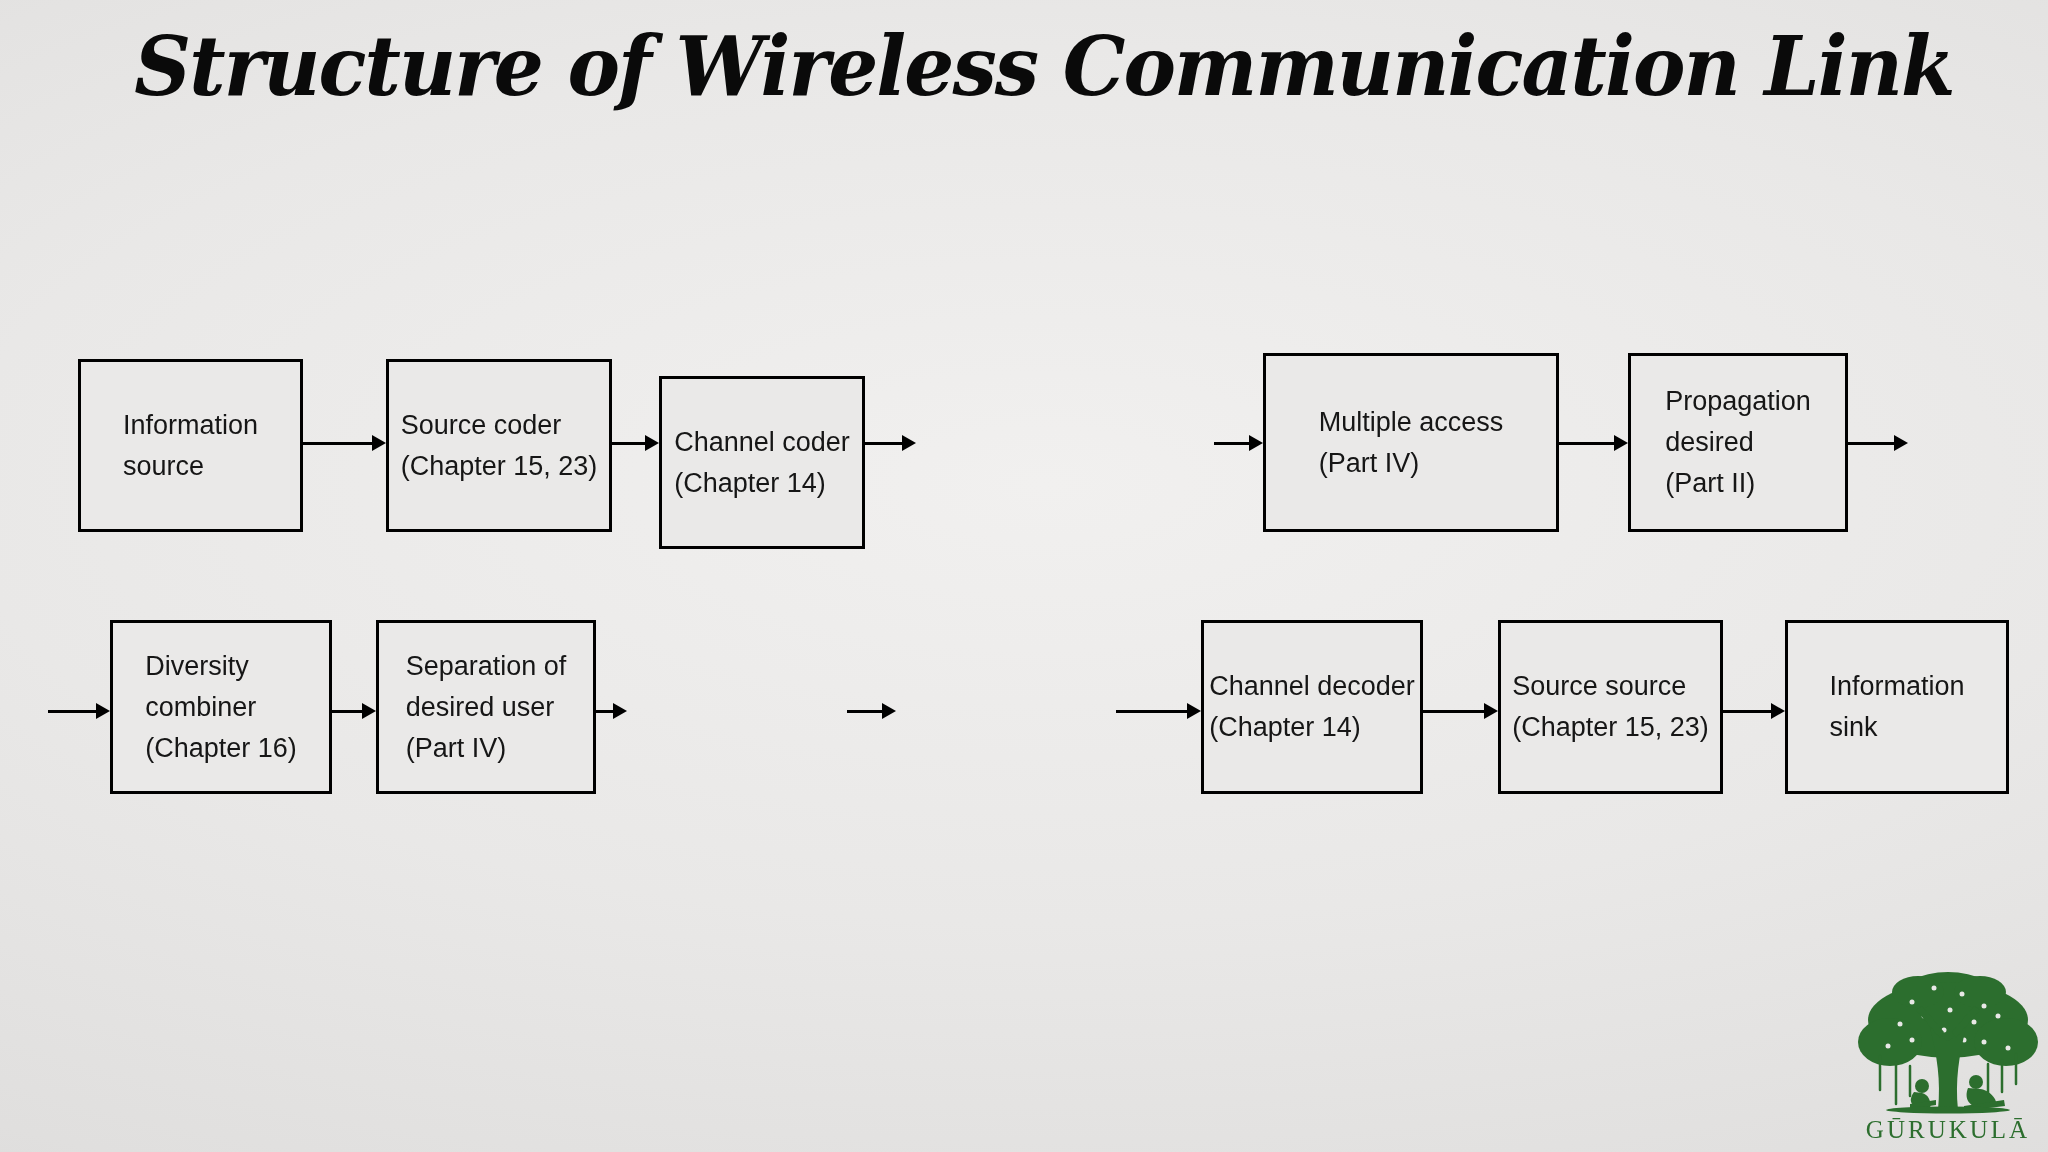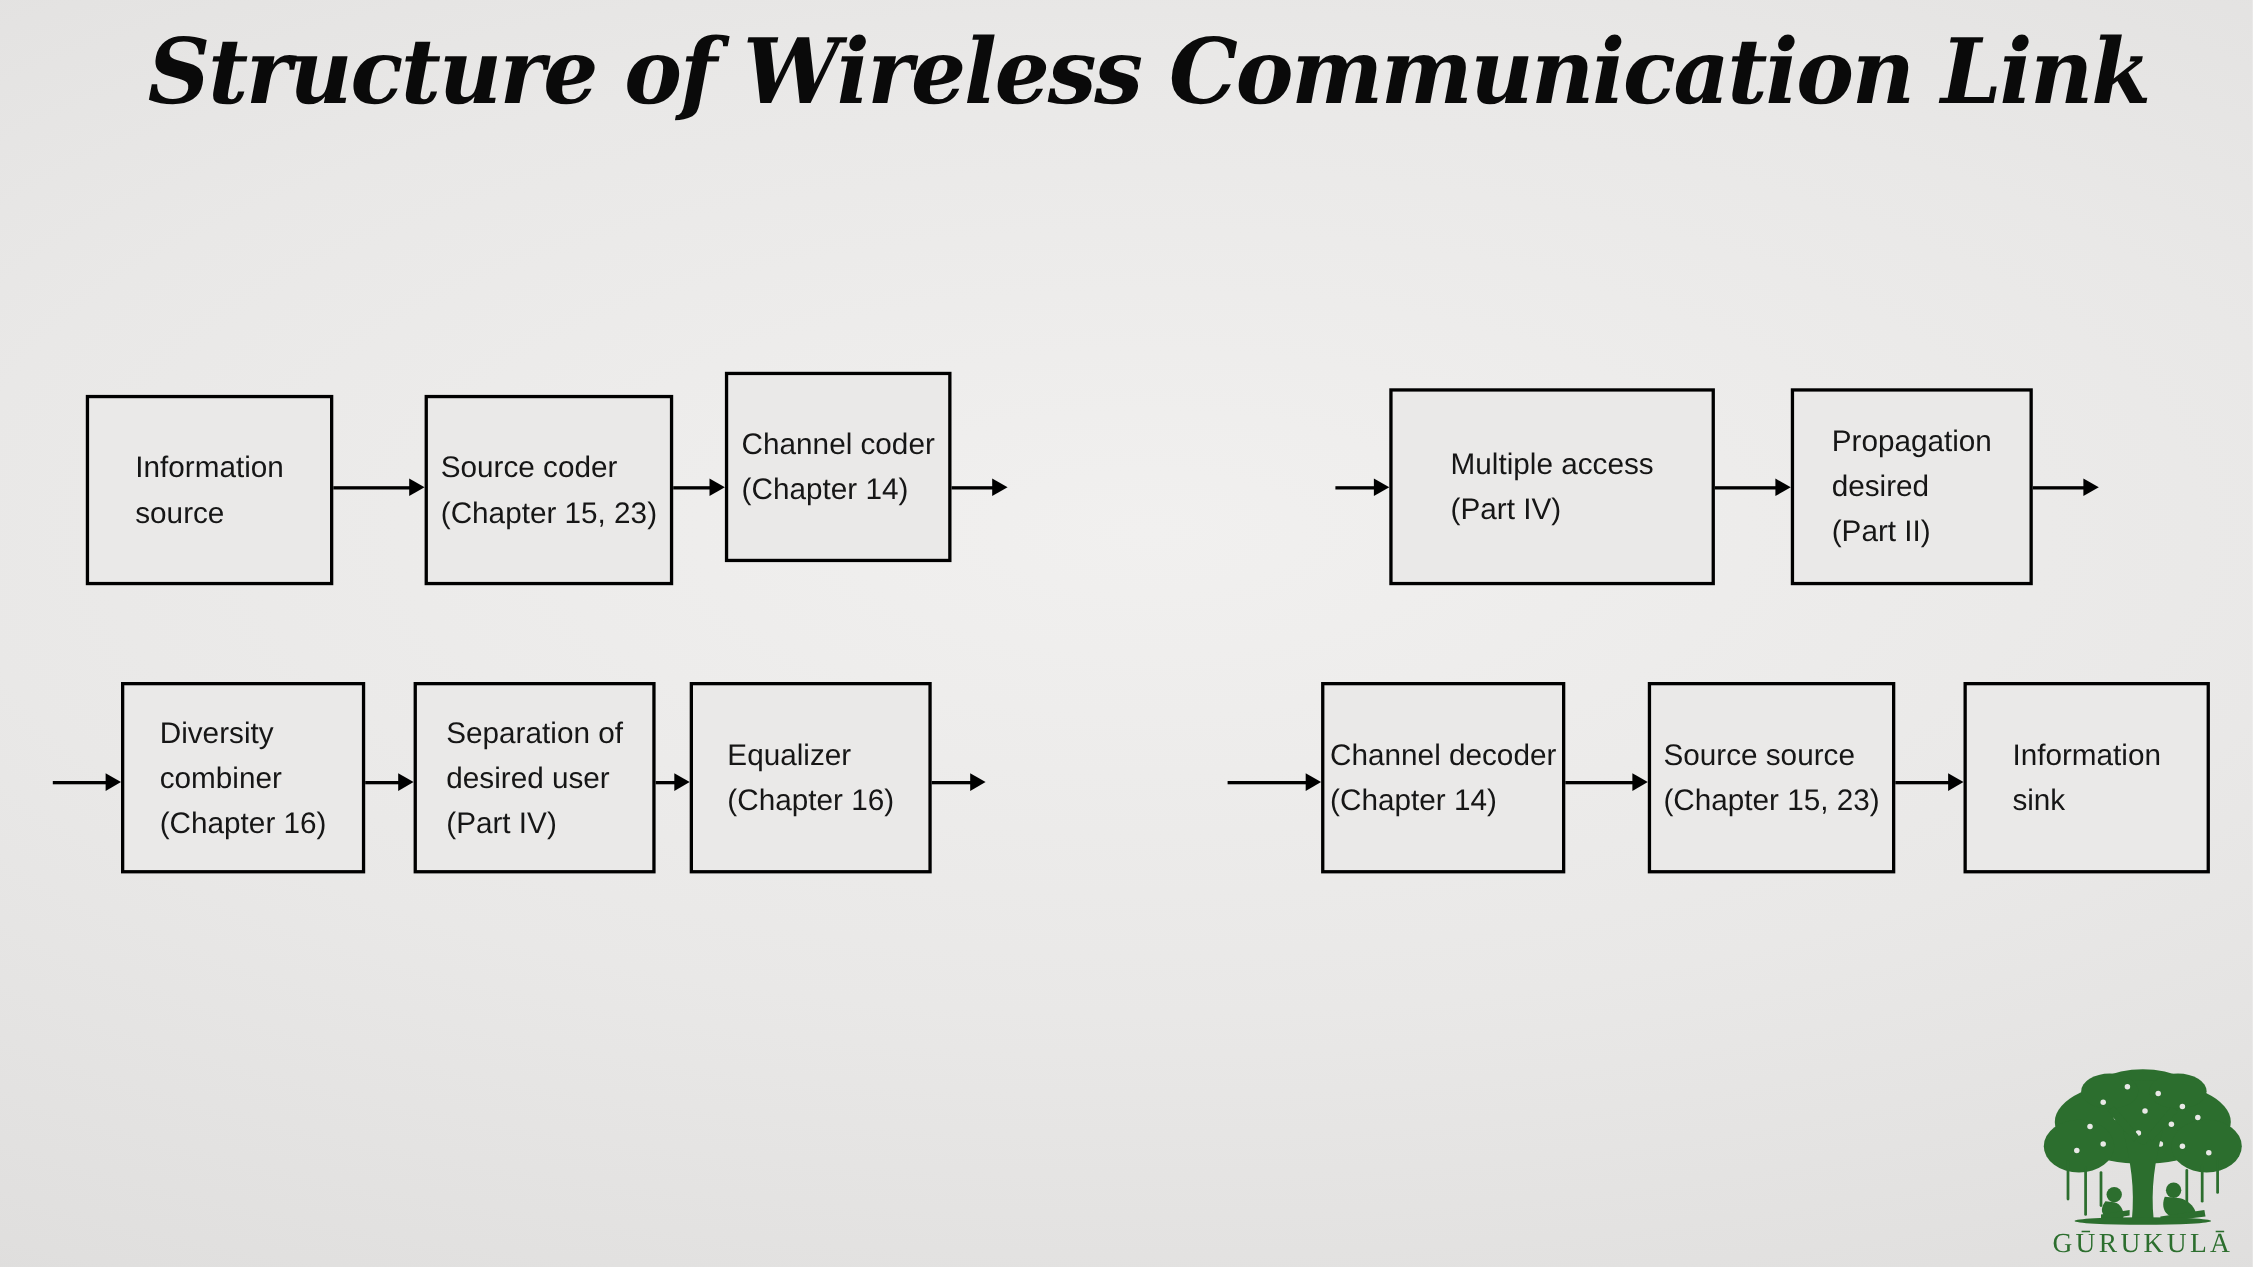--- a/index.html
+++ b/index.html
@@ -80,21 +80,21 @@
     </div>
   </div>
 
   <div class="box" style="left:386px;top:359px;width:226px;height:173px">
     <div class="box-text">
       <span>Source coder</span>
       <span>(Chapter 15, 23)</span>
     </div>
   </div>
 
-  <div class="box" style="left:659px;top:338px;width:206px;height:173px">
+  <div class="box" style="left:659px;top:376px;width:206px;height:173px">
     <div class="box-text">
       <span>Channel coder</span>
       <span>(Chapter 14)</span>
     </div>
   </div>
 
 
   <div class="box" style="left:1263px;top:353px;width:296px;height:179px">
     <div class="box-text">
       <span>Multiple access</span>
@@ -126,26 +126,20 @@
   </div>
 
   <div class="box" style="left:376px;top:620px;width:220px;height:174px">
     <div class="box-text">
       <span>Separation of</span>
       <span>desired user</span>
       <span>(Part IV)</span>
     </div>
   </div>
 
-  <div class="box" style="left:627px;top:620px;width:220px;height:174px">
-    <div class="box-text">
-      <span>Equalizer</span>
-      <span>(Chapter 16)</span>
-    </div>
-  </div>
 
 
   <div class="box" style="left:1201px;top:620px;width:222px;height:174px">
     <div class="box-text">
       <span>Channel decoder</span>
       <span>(Chapter 14)</span>
     </div>
   </div>
 
   <div class="box" style="left:1498px;top:620px;width:225px;height:174px">

